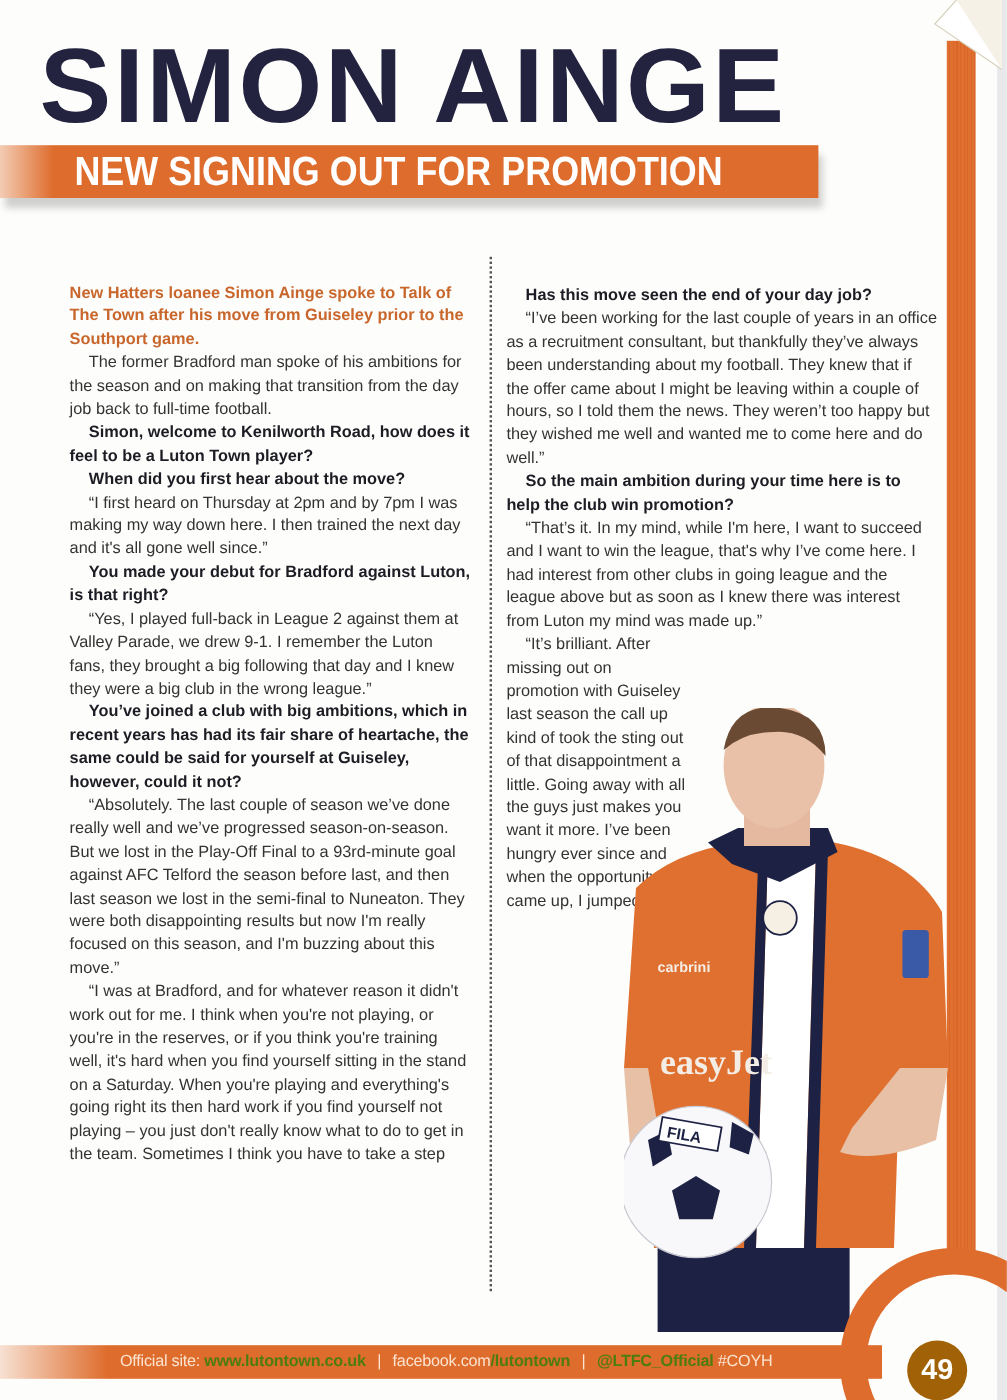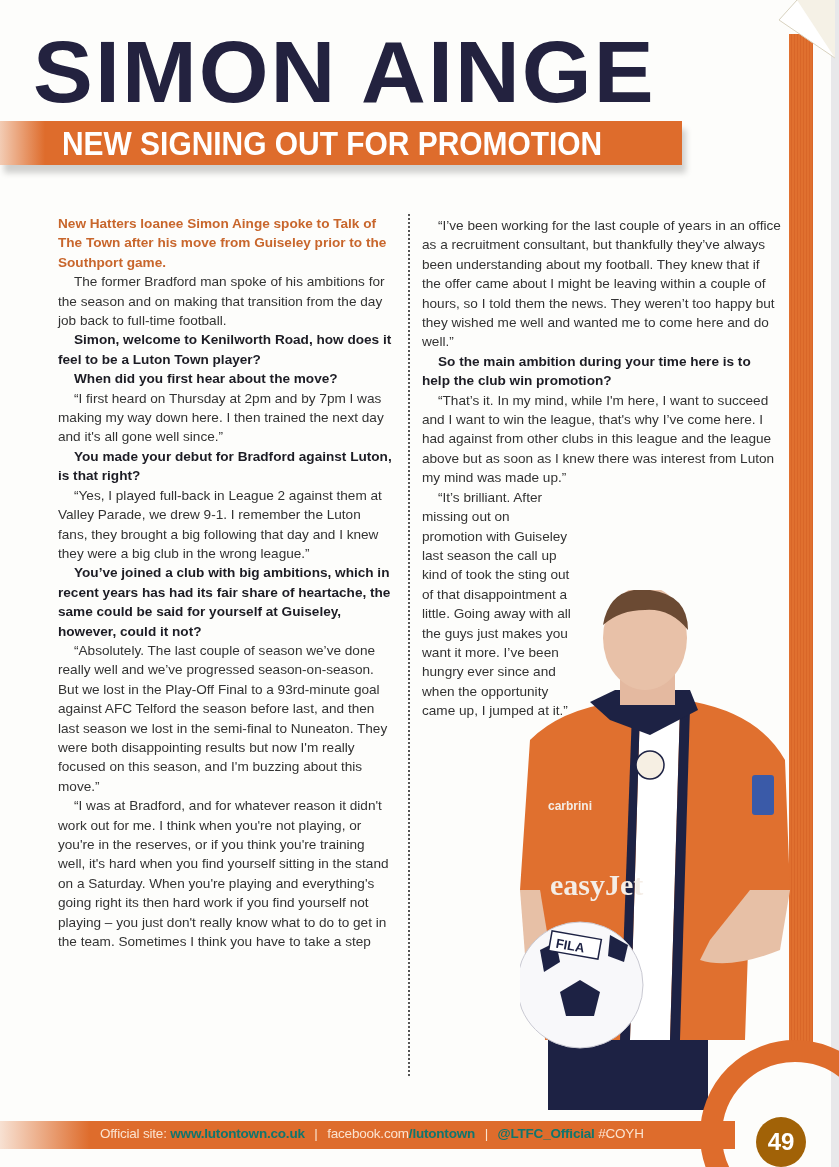--- a/index.html
+++ b/index.html
@@ -32,21 +32,21 @@
     background: linear-gradient(90deg, rgba(224,112,47,0.35) 0, #de6c2c 45px, #de6c2c 100%);
     box-shadow: 4px 8px 6px rgba(0,0,0,0.18);
   }
   .subtitle {
     position: absolute; top: 124px; left: 62px;
     font-weight: 700; font-size: 34px; line-height: 38px; color: #ffffff;
     letter-spacing: 0px; white-space: nowrap;
     transform: scaleX(0.88); transform-origin: left;
   }
   .col {
-    position: absolute; font-size: 13.6px; line-height: 19.4px; color: #333;
+    position: absolute; font-size: 13.6px; line-height: 19.4px; color: #333; margin-top: 20px;
   }
   .col p { margin: 0; }
   .col-left { top: 214px; left: 58px; width: 334px; }
   .col-right { top: 216px; left: 422px; width: 360px; }
   .intro { color: #c8662c; font-weight: 700; }
   .q { font-weight: 700; color: #1c1c24; text-indent: 16px; }
   .a { text-indent: 16px; }
   .narrow { width: 120px; }
   .mid { width: 175px; }
   .divider {
@@ -57,21 +57,21 @@
     position: absolute; left: 520px; top: 590px; width: 270px; height: 520px;
   }
   .footer-bar {
     position: absolute; top: 1121px; left: 0; width: 735px; height: 28px;
     background: linear-gradient(90deg, rgba(224,112,47,0.2) 0, #de6c2c 90px, #de6c2c 100%);
   }
   .footer-text {
     position: absolute; top: 1126px; left: 100px; font-size: 13.5px;
     color: #fbe3cf; white-space: nowrap; letter-spacing: -0.2px;
   }
-  .footer-text b { color: #0f766e; }
+  .footer-text b { color: #4d7c0f; }
   .footer-sep { margin: 0 6px; color: #fbe3cf; }
   .ring {
     position: absolute; left: 700px; top: 1040px; width: 190px; height: 190px;
     border-radius: 50%; border: 22px solid #de6c2c; box-sizing: border-box;
   }
   .page-number-badge {
     position: absolute; left: 756px; top: 1117px; width: 50px; height: 50px;
     border-radius: 50%; background: #a16207; color: #fff;
     font-weight: 700; font-size: 24px; line-height: 50px; text-align: center;
   }
@@ -99,23 +99,24 @@
   <p class="q">You made your debut for Bradford against Luton, is that right?</p>
   <p class="a">“Yes, I played full-back in League 2 against them at Valley Parade, we drew 9-1. I remember the Luton fans, they brought a big following that day and I knew they were a big club in the wrong league.”</p>
   <p class="q">You’ve joined a club with big ambitions, which in recent years has had its fair share of heartache, the same could be said for yourself at Guiseley, however, could it not?</p>
   <p class="a">“Absolutely. The last couple of season we’ve done really well and we’ve progressed season-on-season. But we lost in the Play-Off Final to a 93rd-minute goal against AFC Telford the season before last, and then last season we lost in the semi-final to Nuneaton. They were both disappointing results but now I'm really focused on this season, and I'm buzzing about this move.”</p>
   <p class="a">“I was at Bradford, and for whatever reason it didn't work out for me. I think when you're not playing, or you're in the reserves, or if you think you're training well, it's hard when you find yourself sitting in the stand on a Saturday. When you're playing and everything's going right its then hard work if you find yourself not playing – you just don't really know what to do to get in the team. Sometimes I think you have to take a step</p>
 </div>
 
 <div class="divider"></div>
 
 <div class="col col-right">
+  <p class="q">Has this move seen the end of your day job?</p>
   <p class="a">“I’ve been working for the last couple of years in an office as a recruitment consultant, but thankfully they’ve always been understanding about my football. They knew that if the offer came about I might be leaving within a couple of hours, so I told them the news. They weren’t too happy but they wished me well and wanted me to come here and do well.”</p>
   <p class="q">So the main ambition during your time here is to help the club win promotion?</p>
-  <p class="a" style="width:355px">“That’s it. In my mind, while I'm here, I want to succeed and I want to win the league, that's why I’ve come here. I had against from other clubs in this league and the league above but as soon as I knew there was interest from Luton my mind was made up.”</p>
+  <p class="a" style="width:355px">“That’s it. In my mind, while I'm here, I want to succeed and I want to win the league, that's why I’ve come here. I had interest from other clubs in going league and the league above but as soon as I knew there was interest from Luton my mind was made up.”</p>
   <p class="a narrow" style="width:150px">“It’s brilliant. After missing out on promotion with Guiseley last season the call up kind of took the sting out of that disappointment a little. Going away with all the guys just makes you want it more. I’ve been hungry ever since and when the opportunity came up, I jumped at it.”</p>
 </div>
 
 <svg class="player" viewBox="0 0 270 520">
 
   <rect x="28" y="440" width="160" height="80" fill="#1d2244"></rect>
 
   <path d="M10,150 Q40,120 95,112 L175,112 Q240,125 265,170 L270,300 L230,300 L225,450 L25,450 L20,300 L0,300 Z" fill="#e0702f"></path>
 
   <path d="M120,120 L160,118 L150,450 L110,450 Z" fill="#ffffff"></path>

